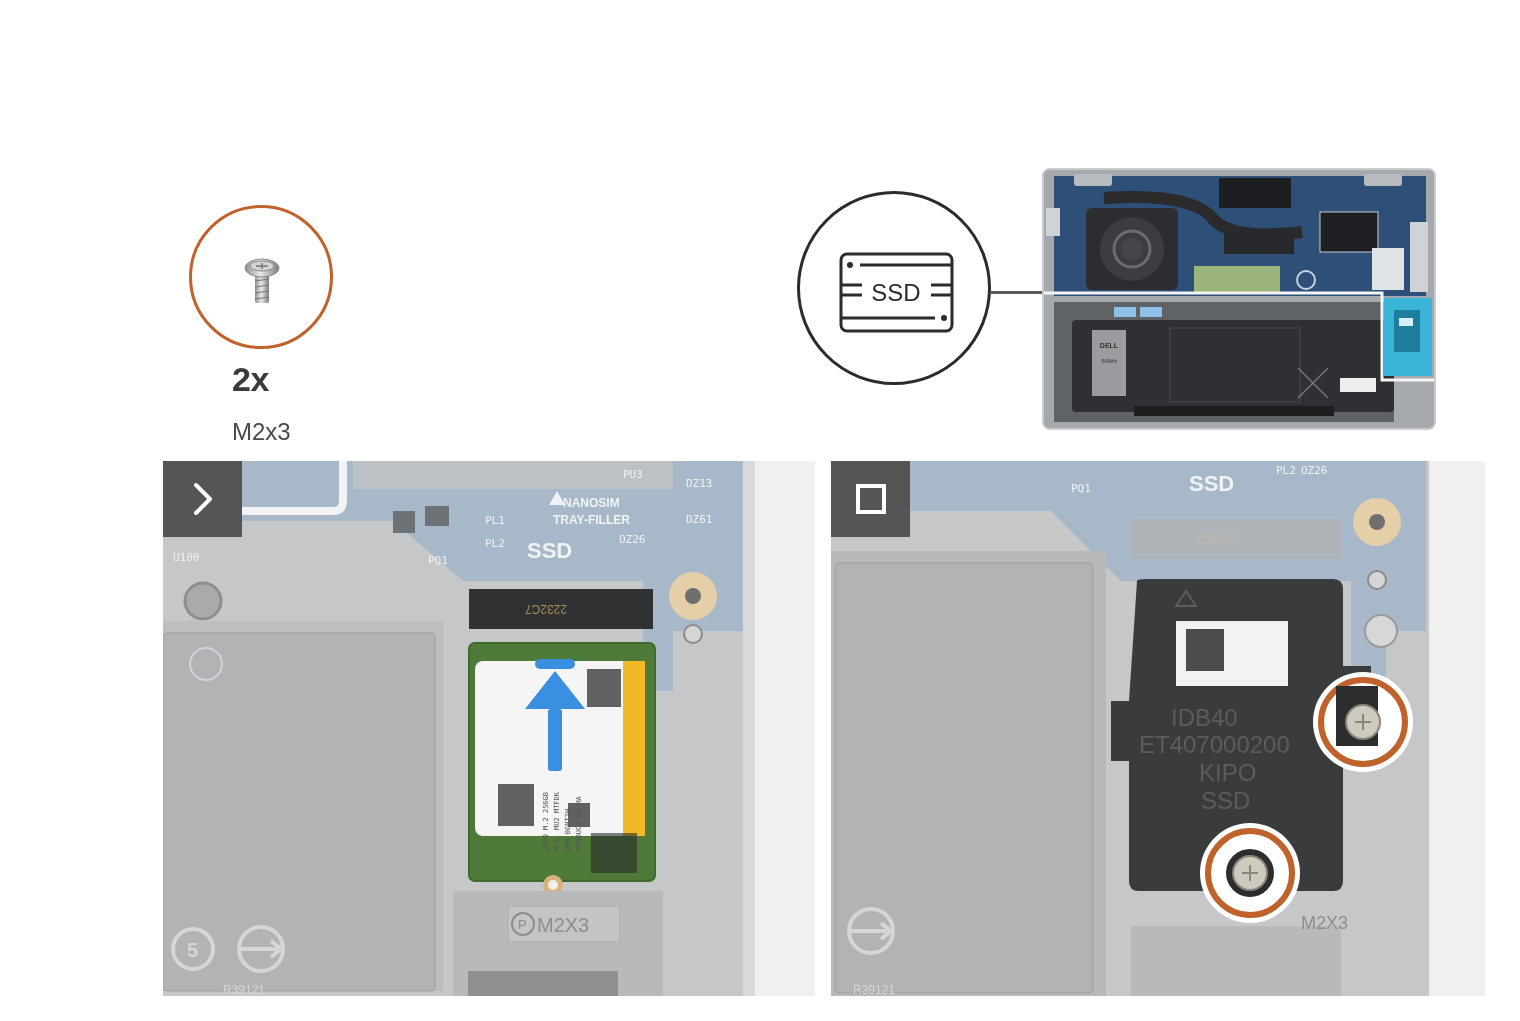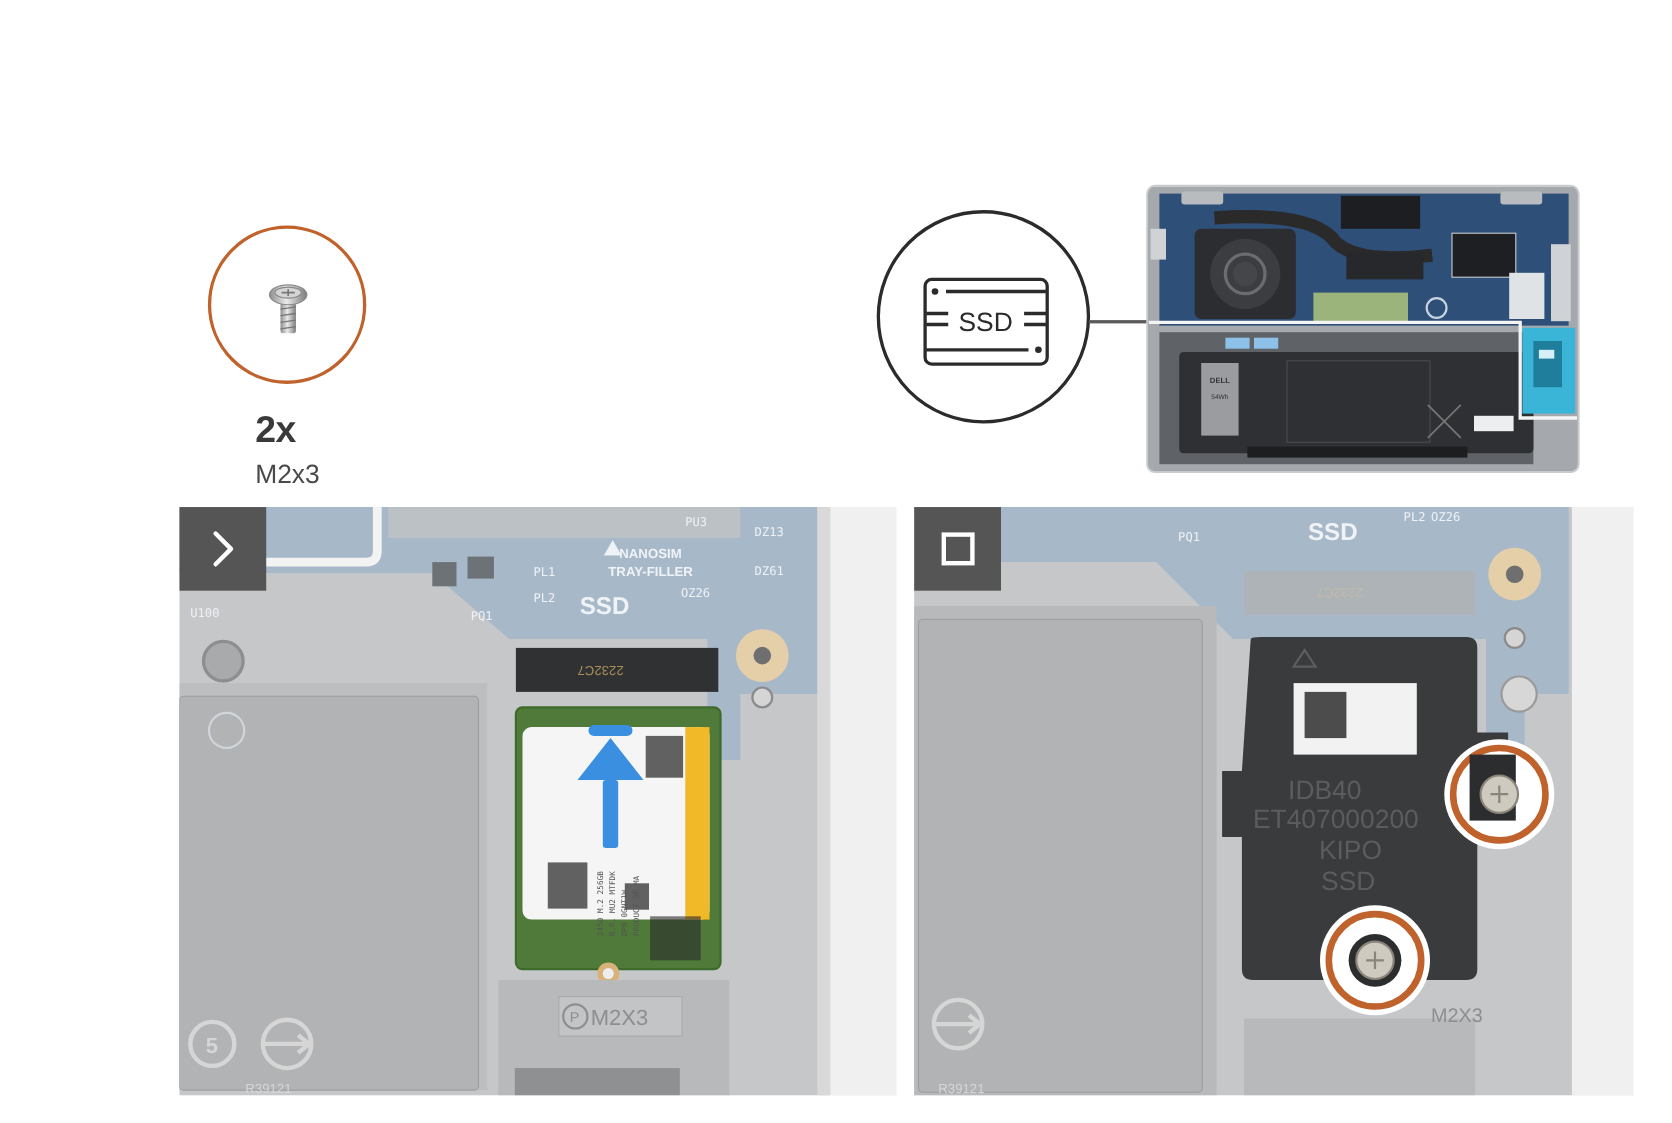--- a/index.html
+++ b/index.html
@@ -1,21 +1,21 @@
 <!DOCTYPE html>
 <html><head>
 <meta charset="utf-8">
 <style>
   html,body{margin:0;padding:0;background:#ffffff;}
   body{width:1520px;height:1021px;position:relative;overflow:hidden;font-family:"Liberation Sans",sans-serif;}
   .abs{position:absolute;}
 
   
   .screw-ring{left:189px;top:205px;width:144px;height:144px;border:3px solid #c0622c;border-radius:50%;box-sizing:border-box;background:#fff;}
-  .qty{left:232px;top:372px;font-size:34px;font-weight:bold;color:#3a3a3a;letter-spacing:-0.5px;}
+  .qty{left:232px;top:360px;font-size:34px;font-weight:bold;color:#3a3a3a;letter-spacing:-0.5px;}
   .size{left:232px;top:418px;font-size:24px;color:#4a4a4a;}
 
   
   .ssd-ring{left:797px;top:191px;width:194px;height:194px;border:3px solid #2b2b2b;border-radius:50%;box-sizing:border-box;background:#fff;}
   .leader{background:#5a5a5a;}
 
   
   .laptop{left:1042px;top:168px;width:394px;height:262px;border-radius:8px;background:#8d9196;overflow:hidden;border:2px solid #c9cbcd;box-sizing:border-box;}
 
   

